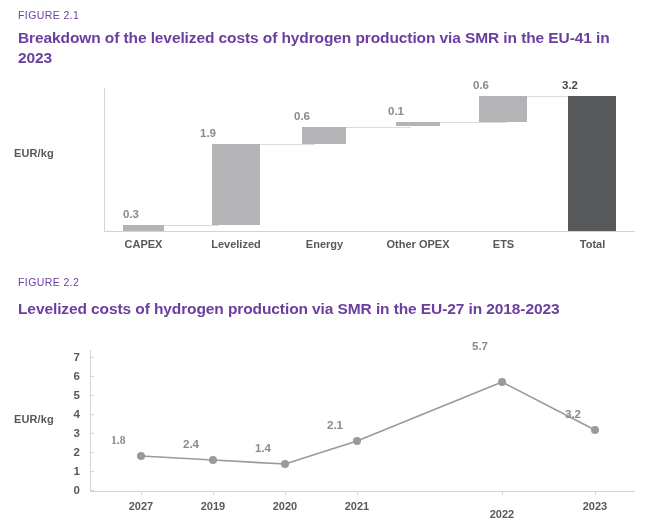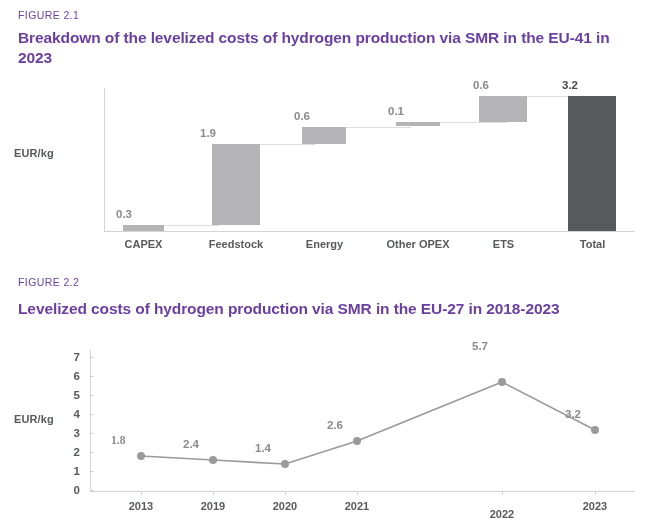--- a/index.html
+++ b/index.html
@@ -100,39 +100,39 @@
     <div class="axis-line axis-y" style="left:104px; top:88px; height:143px;"></div>
     <div class="axis-line axis-x" style="left:104px; top:231px; width:531px;"></div>
 
     <div class="wf-connector" style="left:123px; top:225px; width:96px;"></div>
     <div class="wf-connector" style="left:219px; top:144px; width:96px;"></div>
     <div class="wf-connector" style="left:315px; top:127px; width:96px;"></div>
     <div class="wf-connector" style="left:411px; top:122px; width:96px;"></div>
     <div class="wf-connector" style="left:507px; top:96px; width:96px;"></div>
 
     <div class="wf-bar" style="left:123px; top:225px; width:41px; height:6px;"></div>
-    <div class="val-label" style="left:116px; top:208px; width:61px;">0.3</div>
+    <div class="val-label" style="left:123px; top:208px; width:61px;">0.3</div>
 
     <div class="wf-bar" style="left:212px; top:144px; width:48px; height:81px;"></div>
     <div class="val-label" style="left:200px; top:127px; width:61px;">1.9</div>
 
     <div class="wf-bar" style="left:302px; top:127px; width:44px; height:17px;"></div>
     <div class="val-label" style="left:294px; top:110px; width:61px;">0.6</div>
 
     <div class="wf-bar" style="left:396px; top:122px; width:44px; height:4px;"></div>
     <div class="val-label" style="left:388px; top:105px; width:61px;">0.1</div>
 
     <div class="wf-bar" style="left:479px; top:96px; width:48px; height:26px;"></div>
     <div class="val-label" style="left:473px; top:79px; width:61px;">0.6</div>
 
     <div class="wf-bar is-total" style="left:568px; top:96px; width:48px; height:135px;"></div>
     <div class="val-label total" style="left:562px; top:79px; width:61px;">3.2</div>
 
     <div class="cat-label" style="left:113px; top:238px; width:61px;">CAPEX</div>
-    <div class="cat-label" style="left:196px; top:238px; width:80px;">Feedstock</div>
+    <div class="cat-label" style="left:196px; top:238px; width:80px;">Levelized</div>
     <div class="cat-label" style="left:294px; top:238px; width:61px;">Energy</div>
     <div class="cat-label" style="left:373px; top:238px; width:90px;">Other OPEX</div>
     <div class="cat-label" style="left:473px; top:238px; width:61px;">ETS</div>
     <div class="cat-label" style="left:562px; top:238px; width:61px;">Total</div>
   </div>
 </section>
 
 <section class="fig-block" style="top:0;">
 
   <div class="fig-eyebrow" style="left:18px; top:276px;">FIGURE 2.2</div>
@@ -176,31 +176,31 @@
       <circle cx="213" cy="460" r="4" fill="#9A9A9D"></circle>
       <circle cx="285" cy="464" r="4" fill="#9A9A9D"></circle>
       <circle cx="357" cy="441" r="4" fill="#9A9A9D"></circle>
       <circle cx="502" cy="382" r="4" fill="#9A9A9D"></circle>
       <circle cx="595" cy="430" r="4" fill="#9A9A9D"></circle>
     </svg>
 
     <div class="val-label" style="left:111px; top:434px; width:60px;font-family:Liberation Serif, serif;">1.8</div>
     <div class="val-label" style="left:183px; top:438px; width:60px;">2.4</div>
     <div class="val-label" style="left:255px; top:442px; width:60px;">1.4</div>
-    <div class="val-label" style="left:327px; top:419px; width:60px;">2.6</div>
+    <div class="val-label" style="left:327px; top:419px; width:60px;">2.1</div>
     <div class="val-label" style="left:472px; top:340px; width:60px;">5.7</div>
     <div class="val-label" style="left:565px; top:408px; width:60px;">3.2</div>
 
     <div class="x-tickmark" style="left:141px; top:491px;"></div>
     <div class="x-tickmark" style="left:213px; top:491px;"></div>
     <div class="x-tickmark" style="left:285px; top:491px;"></div>
     <div class="x-tickmark" style="left:357px; top:491px;"></div>
     <div class="x-tickmark" style="left:502px; top:491px;"></div>
     <div class="x-tickmark" style="left:595px; top:491px;"></div>
 
-    <div class="cat-label" style="left:111px; top:500px; width:60px;">2013</div>
+    <div class="cat-label" style="left:111px; top:500px; width:60px;">2027</div>
     <div class="cat-label" style="left:183px; top:500px; width:60px;">2019</div>
     <div class="cat-label" style="left:255px; top:500px; width:60px;">2020</div>
     <div class="cat-label" style="left:327px; top:500px; width:60px;">2021</div>
     <div class="cat-label" style="left:472px; top:508px; width:60px;">2022</div>
     <div class="cat-label" style="left:565px; top:500px; width:60px;">2023</div>
   </div>
 </section>
 
 </body></html>

